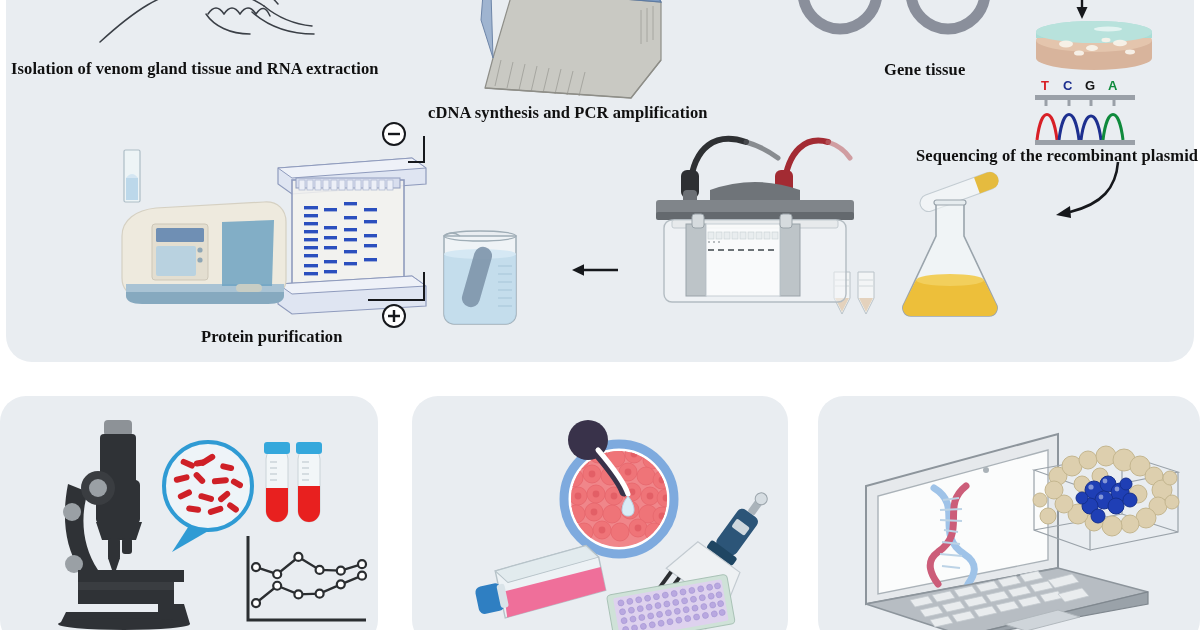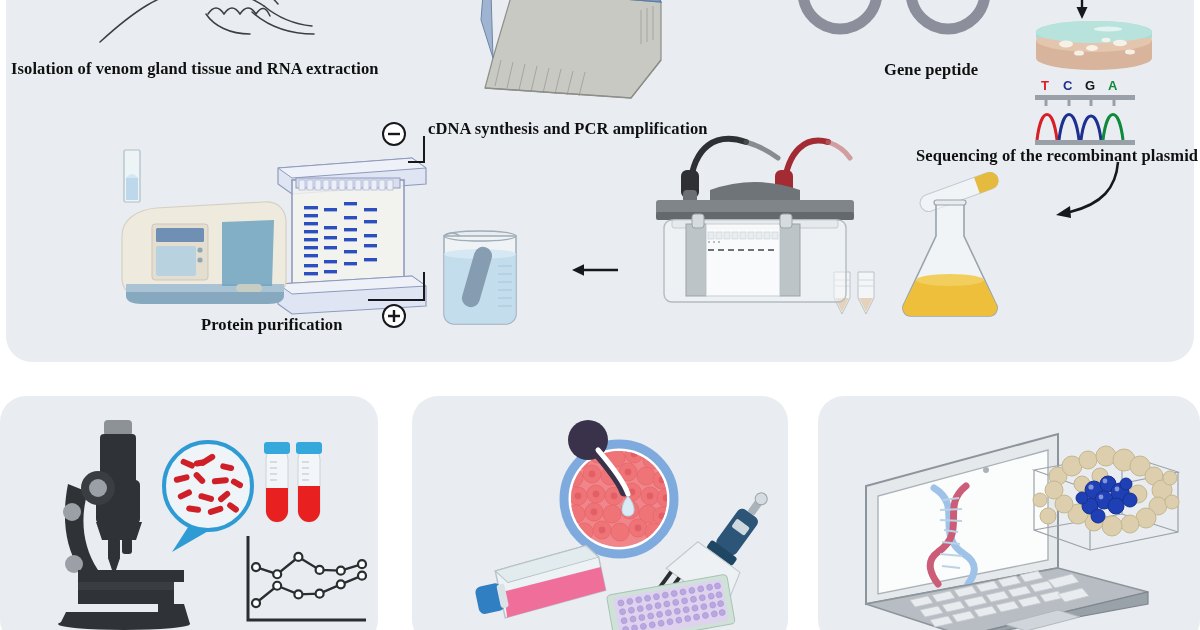--- a/index.html
+++ b/index.html
@@ -29,24 +29,24 @@
     position:absolute;
     font-family:"Liberation Serif", serif;
     font-weight:bold;
     color:#101010;
     font-size:16.5px;
     letter-spacing:.1px;
     white-space:nowrap;
     line-height:1.1;
   }
   #lbl-isolation{left:11px;top:60px;}
-  #lbl-cdna{left:428px;top:104px;margin-top:16px;}
+  #lbl-cdna{left:428px;top:104px;}
   #lbl-cloning{left:884px;top:61px;}
   #lbl-sequencing{left:896px;top:147px;margin-left:20px;}
-  #lbl-purification{left:201px;top:316px;}
+  #lbl-purification{left:201px;top:328px;}
   #lbl-expression{left:655px;top:327px;}
 
   .fig{position:absolute;}
   svg{display:block;overflow:visible;}
 
   
   .arrowline{stroke:#16181c;fill:none;}
 </style>
 </head>
 <body>
@@ -105,21 +105,21 @@
     </svg>
   </div>
   <div class="label" id="lbl-cdna">cDNA synthesis and PCR amplification</div>
 
   <div class="fig" style="left:790px;top:-46px;">
     <svg width="220" height="90" viewBox="0 0 220 90">
       <circle cx="50" cy="38" r="37" fill="none" stroke="#8a8f9b" stroke-width="11"></circle>
       <circle cx="158" cy="38" r="37" fill="none" stroke="#8a8f9b" stroke-width="11"></circle>
     </svg>
   </div>
-  <div class="label" id="lbl-cloning">Gene peptide</div>
+  <div class="label" id="lbl-cloning">Gene tissue</div>
 
   <div class="fig" style="left:1068px;top:-14px;">
     <svg width="40" height="40" viewBox="0 0 40 40">
       <path class="arrowline" d="M14 2 L14 26" stroke-width="2.4"></path>
       <path d="M14 33 L8.5 21 L19.5 21 Z" fill="#16181c"></path>
     </svg>
   </div>
 
   <div class="fig" style="left:1028px;top:22px;">
     <svg width="132" height="52" viewBox="0 0 132 52">

